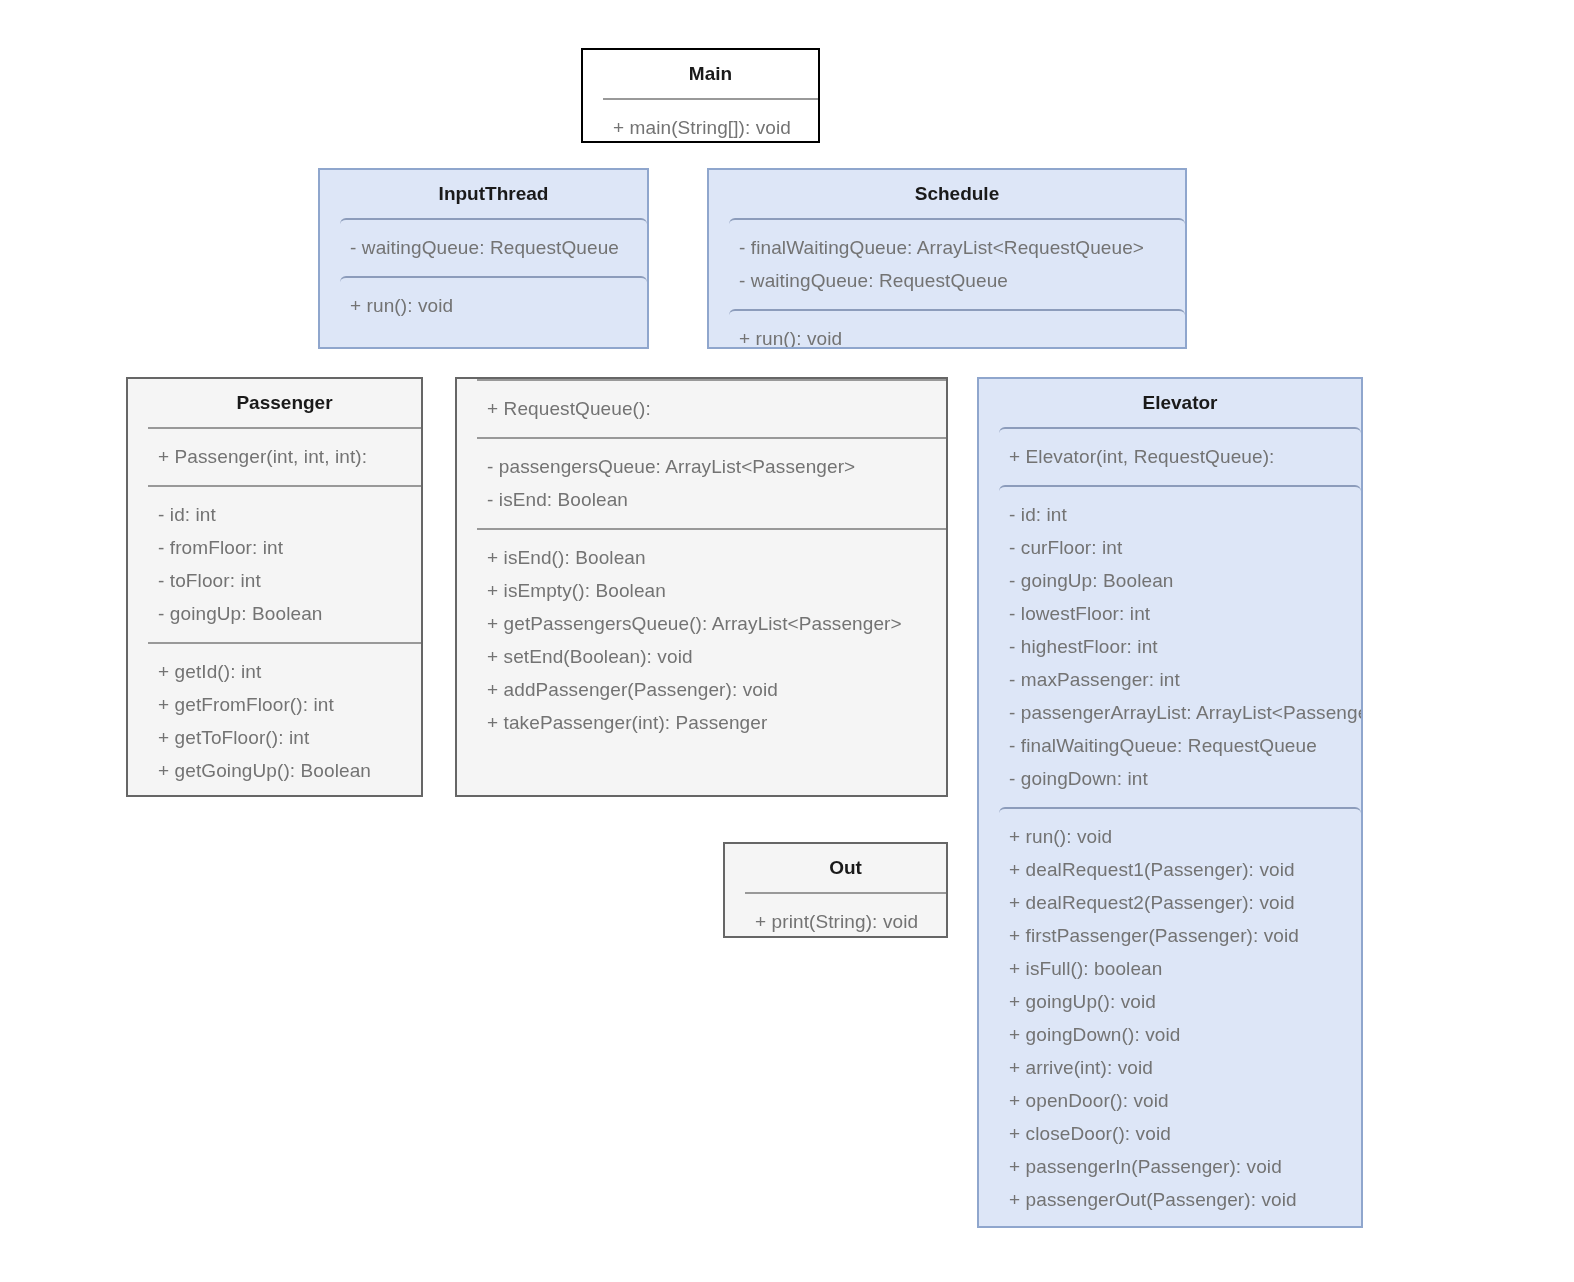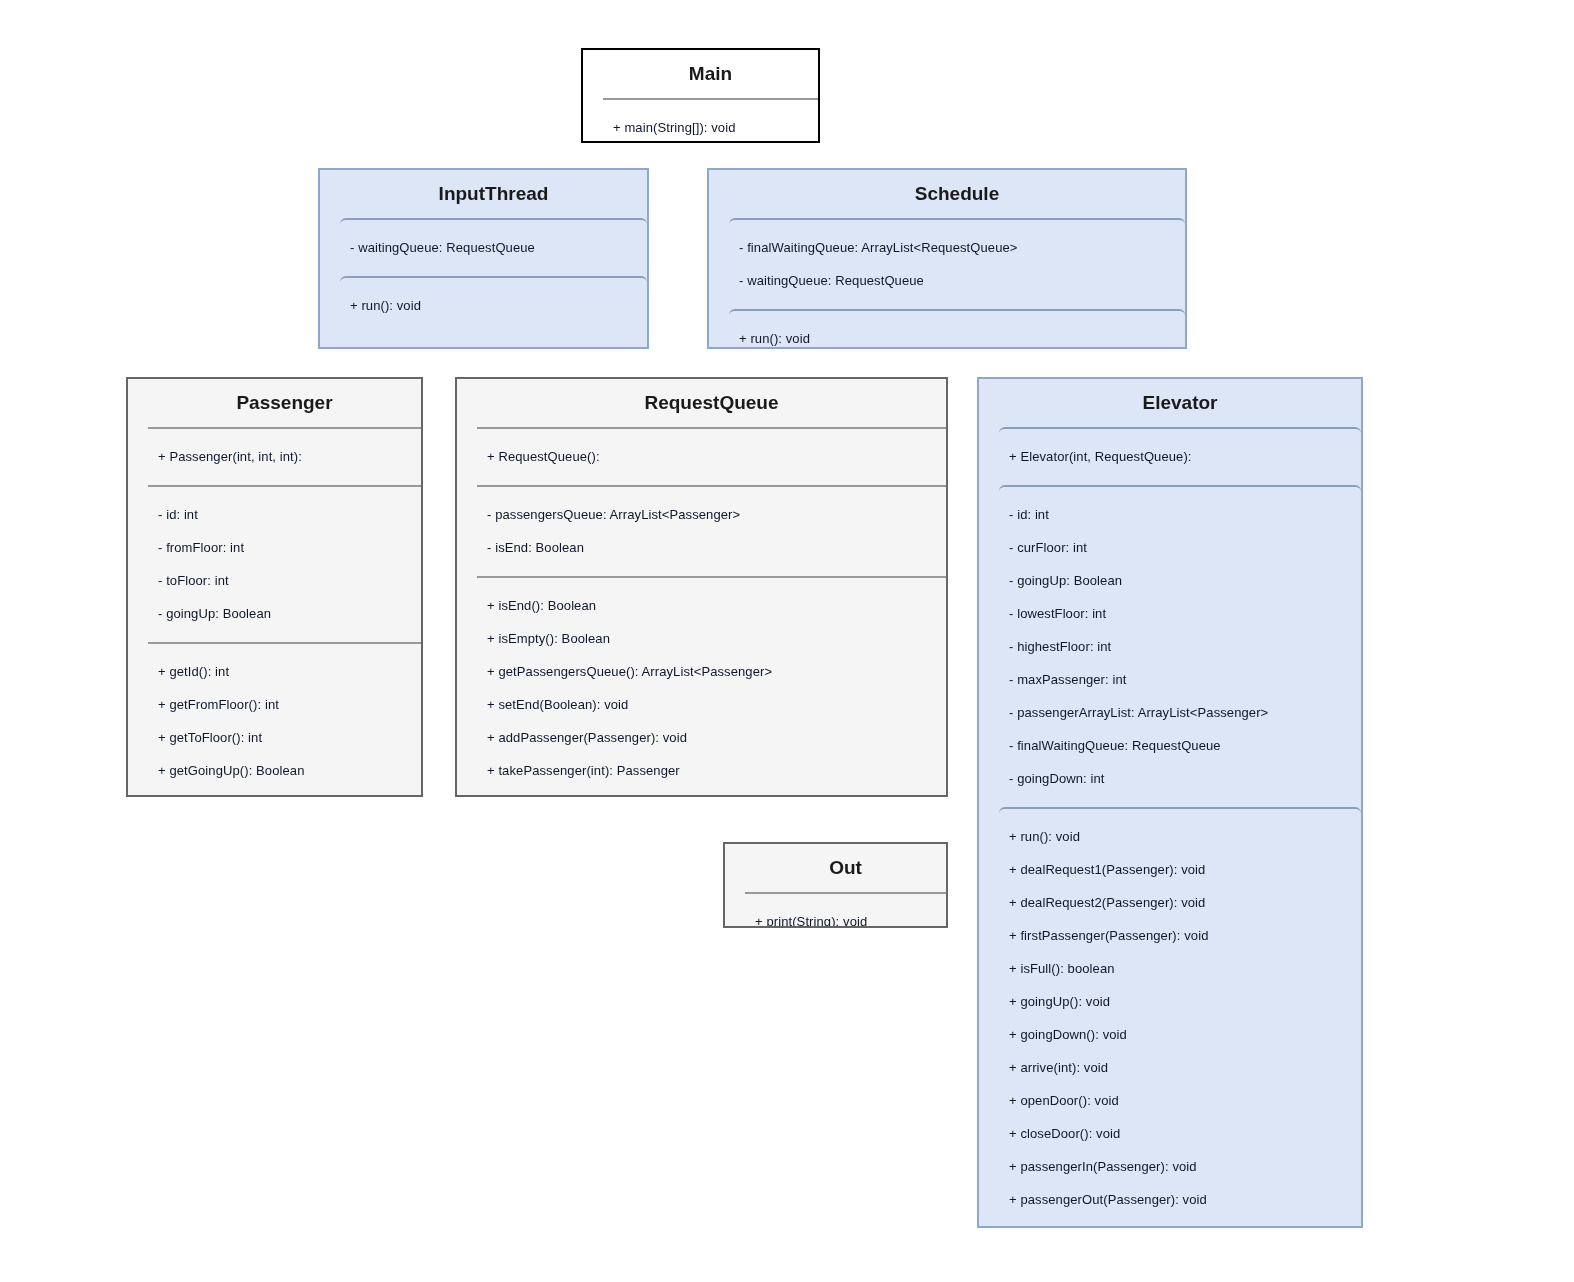--- a/index.html
+++ b/index.html
@@ -55,22 +55,22 @@
   }
   .theme-blue .uml-section {
     border-top-color: #8c9cbb;
     border-radius: 6px;
   }
   .theme-white .uml-section {
     border-top-color: #999999;
   }
 
   .uml-member {
-    font-size: 13px;
-    color: #0f172a;
+    font-size: 19px;
+    color: #737373;
     line-height: 33px;
     white-space: nowrap;
     letter-spacing: 0.1px;
   }
 </style>
 </head>
 <body>
 
 <div id="canvas">
     <div class="uml-class theme-white" style="left: 581px; top: 48px; width: 239px; height: 95px;">
@@ -110,21 +110,20 @@
         <div class="uml-member">- goingUp: Boolean</div>
       </div>
       <div class="uml-section">
         <div class="uml-member">+ getId(): int</div>
         <div class="uml-member">+ getFromFloor(): int</div>
         <div class="uml-member">+ getToFloor(): int</div>
         <div class="uml-member">+ getGoingUp(): Boolean</div>
       </div>
     </div>
     <div class="uml-class theme-gray" style="left: 455px; top: 377px; width: 493px; height: 420px;">
-      <div class="uml-title">RequestQueue</div>
       <div class="uml-section">
         <div class="uml-member">+ RequestQueue():</div>
       </div>
       <div class="uml-section">
         <div class="uml-member">- passengersQueue: ArrayList&lt;Passenger&gt;</div>
         <div class="uml-member">- isEnd: Boolean</div>
       </div>
       <div class="uml-section">
         <div class="uml-member">+ isEnd(): Boolean</div>
         <div class="uml-member">+ isEmpty(): Boolean</div>
@@ -158,19 +157,19 @@
         <div class="uml-member">+ isFull(): boolean</div>
         <div class="uml-member">+ goingUp(): void</div>
         <div class="uml-member">+ goingDown(): void</div>
         <div class="uml-member">+ arrive(int): void</div>
         <div class="uml-member">+ openDoor(): void</div>
         <div class="uml-member">+ closeDoor(): void</div>
         <div class="uml-member">+ passengerIn(Passenger): void</div>
         <div class="uml-member">+ passengerOut(Passenger): void</div>
       </div>
     </div>
-    <div class="uml-class theme-gray" style="left: 723px; top: 842px; width: 225px; height: 86px;">
+    <div class="uml-class theme-gray" style="left: 723px; top: 842px; width: 225px; height: 96px;">
       <div class="uml-title">Out</div>
       <div class="uml-section">
         <div class="uml-member">+ print(String): void</div>
       </div>
     </div>
   </div>
 
 </body></html>

